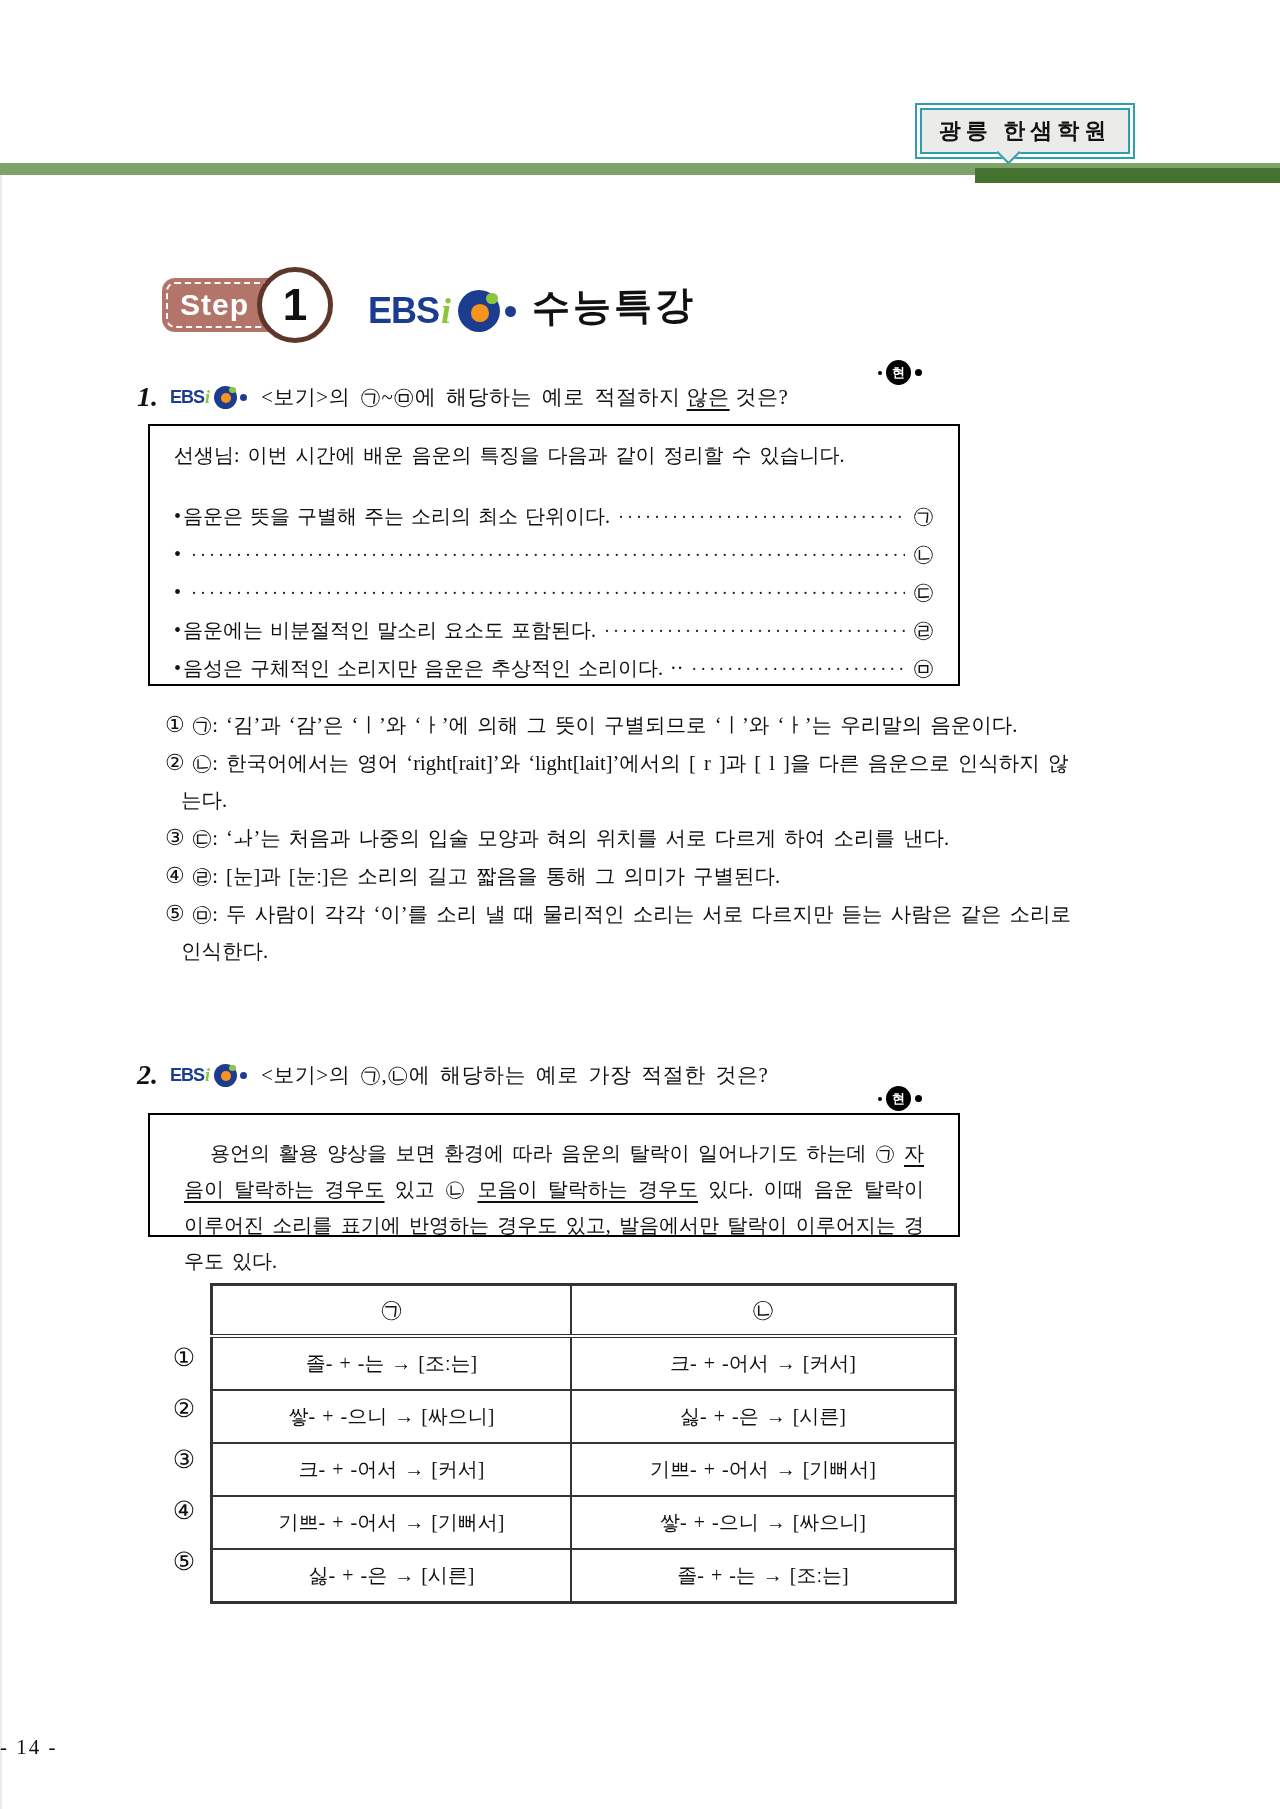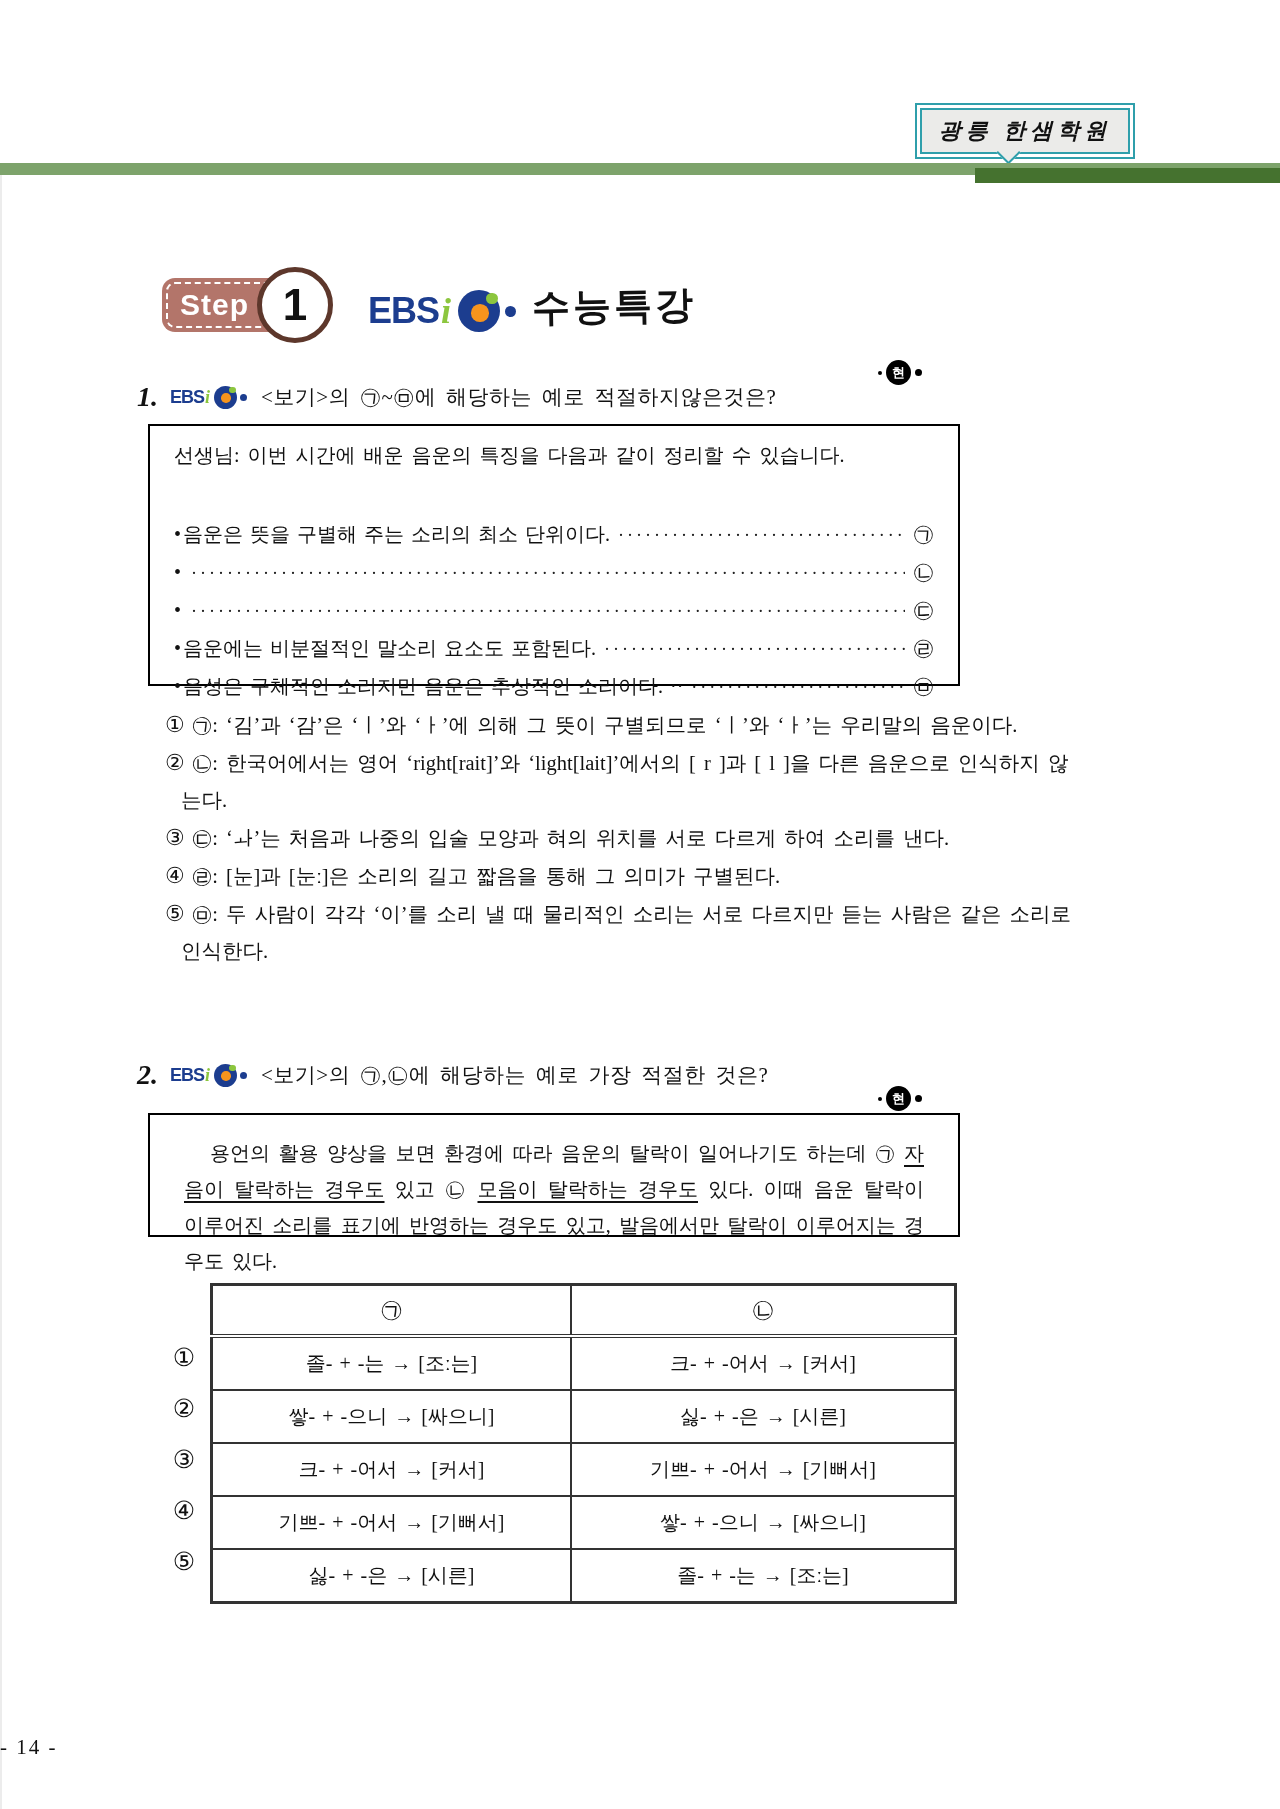--- a/index.html
+++ b/index.html
@@ -5,21 +5,21 @@
   html,body {margin:0; padding:0; background:#ffffff;}
   .page {position:relative; width:1280px; height:1809px; background:#fff; overflow:hidden;
          font-family:"Liberation Serif","DejaVu Serif",serif; color:#111;}
 
   
   .bar-light {position:absolute; left:0; top:163px; width:1280px; height:12px; background:var(--green-light,#7da36b);}
   .bar-dark  {position:absolute; left:975px; top:168px; width:305px; height:15px; background:var(--green-dark,#45722f);}
   .academy-box {position:absolute; left:920px; top:108px; width:206px; height:42px;
     background:#ebebe9; border:2px solid var(--stamp-teal,#2f9fab); outline:2px solid var(--stamp-teal,#2f9fab);
     outline-offset:3px; display:flex; align-items:center; justify-content:center;
-    font-weight:bold; font-size:22px; letter-spacing:5px;font-style:italic;}
+    font-weight:bold; font-size:22px; letter-spacing:5px;}
   .academy-box::after {content:""; position:absolute; left:38%; bottom:-9px; width:15px; height:15px;
     background:#ebebe9; border-right:2px solid var(--stamp-teal,#2f9fab); border-bottom:2px solid var(--stamp-teal,#2f9fab);
     transform:rotate(45deg);}
 
   
   .step-area {position:absolute; left:162px; top:248px; height:84px; display:flex; align-items:flex-end;}
   .step-badge {position:relative; width:166px; height:54px; background:var(--badge-brown,#b3756a); border-radius:13px;}
   .step-badge::before {content:""; position:absolute; inset:4px; border:2px dashed #fff; border-radius:9px;}
   .step-label {position:absolute; left:18px; top:50%; transform:translateY(-50%); color:#fff;
     font-family:"Liberation Sans",sans-serif; font-weight:bold; font-size:30px; letter-spacing:1px;}
@@ -41,33 +41,33 @@
 
   
   .qrow {position:absolute; left:137px; display:flex; align-items:center; height:36px;}
   .qnum {font-style:italic; font-weight:600; font-size:28px; margin-right:12px;}
   .ebsi-sm {display:flex; align-items:center; margin-right:14px;}
   .ebsi-sm .ebs-text {font-size:18px;}
   .ebsi-sm .ebs-i {font-size:18px; margin-left:1px;}
   .ebsi-sm .ebsi-ball {width:23px; height:23px; margin-left:4px;}
   .ebsi-sm .ebsi-dot {width:7px; height:7px; margin-left:3px;}
   .qtext {font-size:21px; word-spacing:4px; letter-spacing:0.5px;}
-  .u-word {text-underline-offset:5px; margin:0 0;}
+  .u-word {text-decoration:underline; text-underline-offset:5px; margin:0 6px;}
 
   
   .stamp {position:absolute; display:flex; align-items:center; gap:4px;}
   .stamp::before {content:""; width:4px; height:4px; background:#000; border-radius:50%;}
   .stamp-badge {min-width:25px; height:25px; background:#000; color:#fff; border-radius:50%;
     display:flex; align-items:center; justify-content:center; font-size:13px; font-weight:bold;}
   .stamp-dot {width:7px; height:7px; background:#000; border-radius:50%;}
 
   
   .ex-box {position:absolute; left:148px; width:812px; border:2px solid #000; box-sizing:border-box; background:#fff;}
   .box1 {top:424px; height:262px; padding:12px 24px 0 24px; font-size:20px;}
-  .box-intro {line-height:34px; word-spacing:3px; margin-bottom:44px;}
+  .box-intro {line-height:34px; word-spacing:3px; margin-bottom:26px;}
   .vitem {display:flex; align-items:baseline; line-height:37px; font-size:20px; word-spacing:2px;}
   .vbullet {margin-right:2px;}
   .vtext {white-space:nowrap;}
   .leader {flex:1; overflow:hidden; white-space:nowrap; margin:0 8px; letter-spacing:3px; font-size:18px; color:#222;}
   .leader::after {content:"·······················································································";}
   .vmark {font-size:21px;}
 
   .box2 {top:1113px; height:124px; padding:8px 22px; font-size:20px; line-height:36px;
     text-align:justify; word-spacing:3px;}
   .box2 p {margin:12px; text-indent:26px;}

